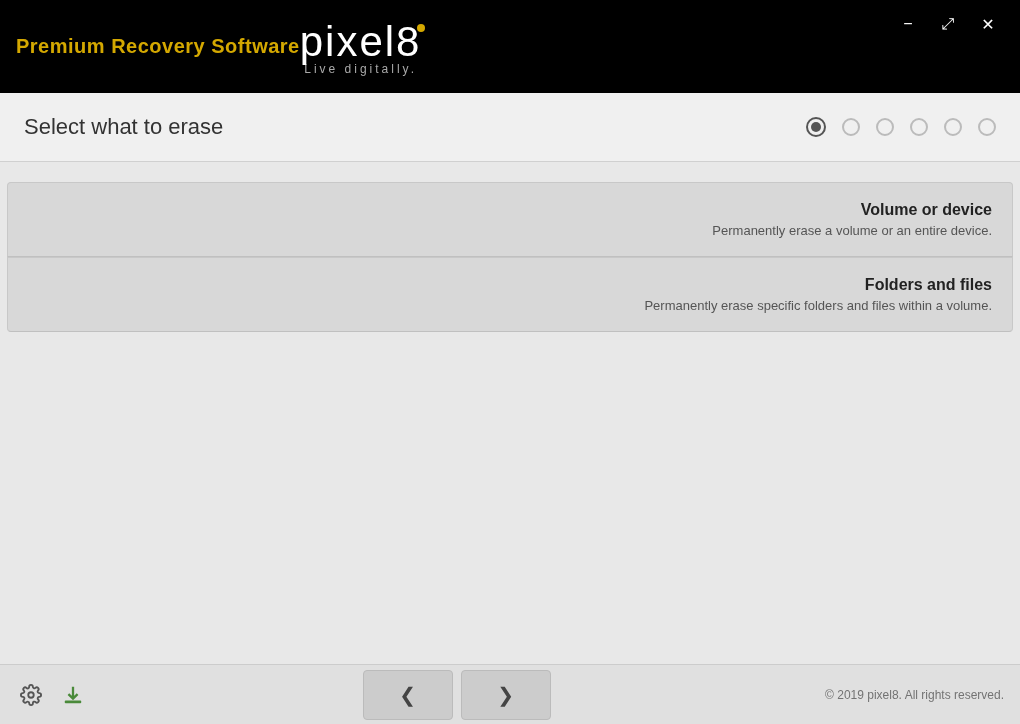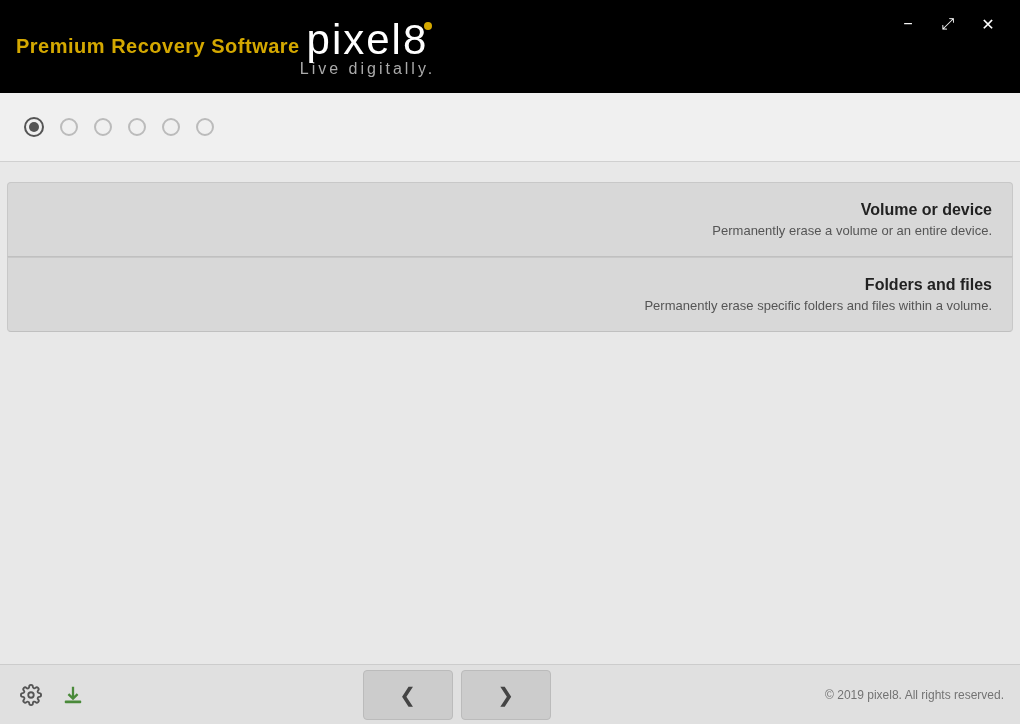--- a/index.html
+++ b/index.html
@@ -66,21 +66,21 @@
       height: 8px;
       background: #d4a800;
       border-radius: 50%;
       position: absolute;
       top: 6px;
       right: -4px;
     }
 
     .logo-tagline {
       color: #aaaaaa;
-      font-size: 16px;
+      font-size: 12px;
       letter-spacing: 3px;
       margin-top: -4px;
     }
 
     .window-controls {
       display: flex;
       align-items: center;
       gap: 8px;
       align-self: flex-start;
       padding-top: 8px;
@@ -270,20 +270,21 @@
     </div>
   </div>
   <div class="window-controls">
     <button class="win-btn">−</button>
     <button class="win-btn">⤢</button>
     <button class="win-btn close">✕</button>
   </div>
 </div>
 
 <div class="step-bar">
+  <span class="step-title">Select what to erase</span>
   <div class="step-indicators">
 
     <div class="step-dot-1">
       <div class="step-dot-1-inner"></div>
     </div>
 
     <div class="step-dot"></div>
     <div class="step-dot"></div>
     <div class="step-dot"></div>
     <div class="step-dot"></div>

